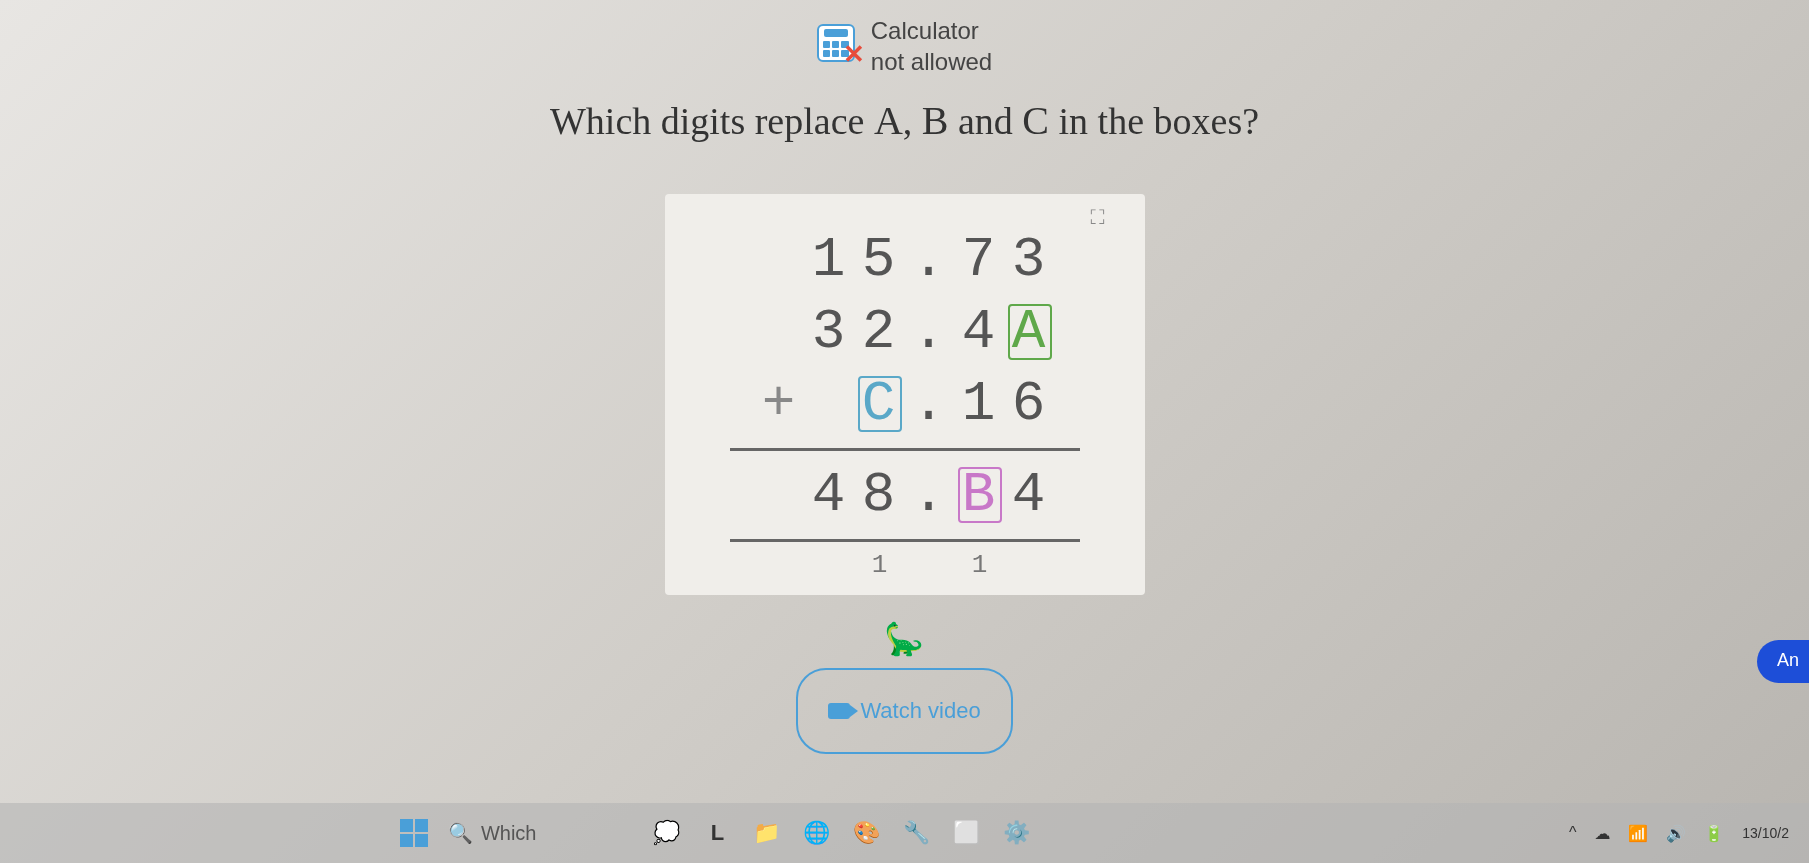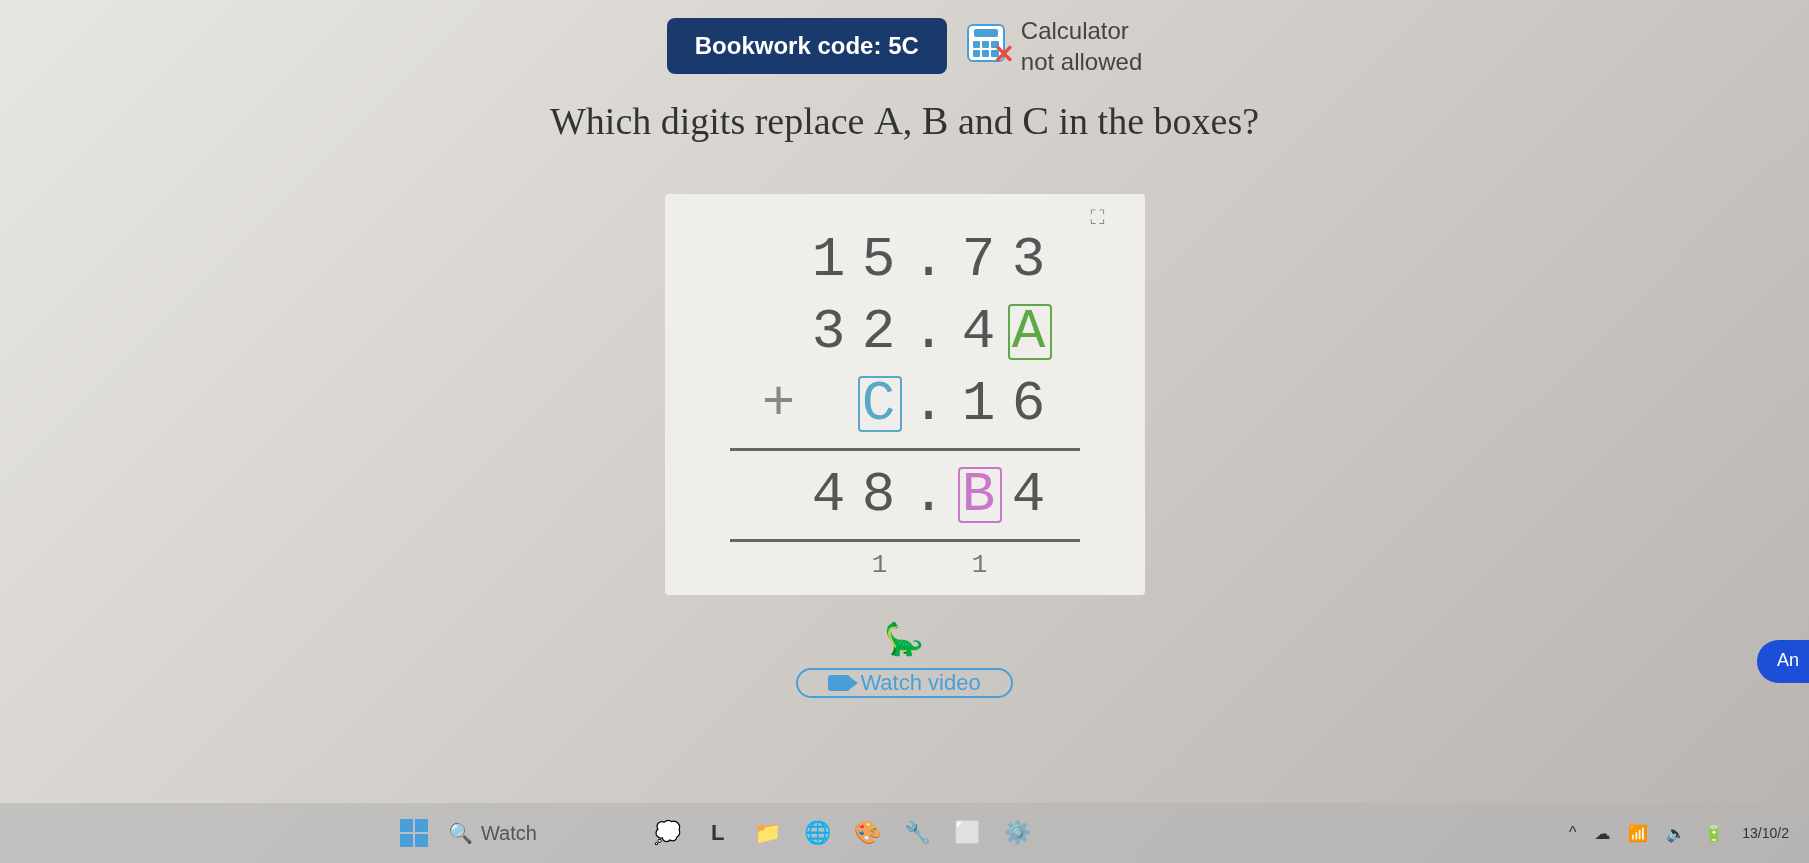--- a/index.html
+++ b/index.html
@@ -157,21 +157,21 @@
     }
     .watch-video-btn {
       display: flex;
       align-items: center;
       justify-content: center;
       gap: 10px;
       margin: 10px auto 0;
       border: 2px solid #4a9fd8;
       color: #4a9fd8;
       background: transparent;
-      padding: 0 30px;
+      padding: 28px 30px;
       border-radius: 30px;
       font-size: 22px;
       font-weight: 500;
       width: fit-content;
       cursor: pointer;
     }
     .video-icon {
       width: 22px;
       height: 16px;
       background: #4a9fd8;
@@ -218,21 +218,20 @@
     }
     .win-sq { background: #4a9fd8; }
     .search-box { display: flex; align-items: center; gap: 8px; color: #555; font-size: 20px; }
     .tb-icon { width: 32px; height: 32px; border-radius: 4px; display:flex; align-items:center; justify-content:center; font-size:22px; }
     .date-text { font-size: 14px; text-align: right; line-height: 1.2; }
   </style>
 </head>
 <body>
 
 <div class="header-row">
-  <div class="bookwork-badge">Bookwork code: 5C</div>
   <div class="calc-section">
     <div class="calc-icon">
       <div class="calc-body">
         <div class="calc-screen"></div>
         <div class="calc-dots">
           <div class="calc-dot"></div>
             <div class="calc-dot"></div>
             <div class="calc-dot"></div>
           <div class="calc-dot"></div>
             <div class="calc-dot"></div>
@@ -317,21 +316,21 @@
 <div class="taskbar">
   <div class="taskbar-left">
     <div class="win-icon">
       <div class="win-sq"></div>
         <div class="win-sq"></div>
         <div class="win-sq"></div>
         <div class="win-sq"></div>
     </div>
     <div class="search-box">
       <span>🔍</span>
-      <span>Watch</span>
+      <span>Which</span>
     </div>
   </div>
   <div class="taskbar-center">
     <div class="tb-icon">💭</div>
     <div class="tb-icon" style="font-weight:bold;color:#333">L</div>
     <div class="tb-icon">📁</div>
     <div class="tb-icon">🌐</div>
     <div class="tb-icon">🎨</div>
     <div class="tb-icon">🔧</div>
     <div class="tb-icon">⬜</div>

